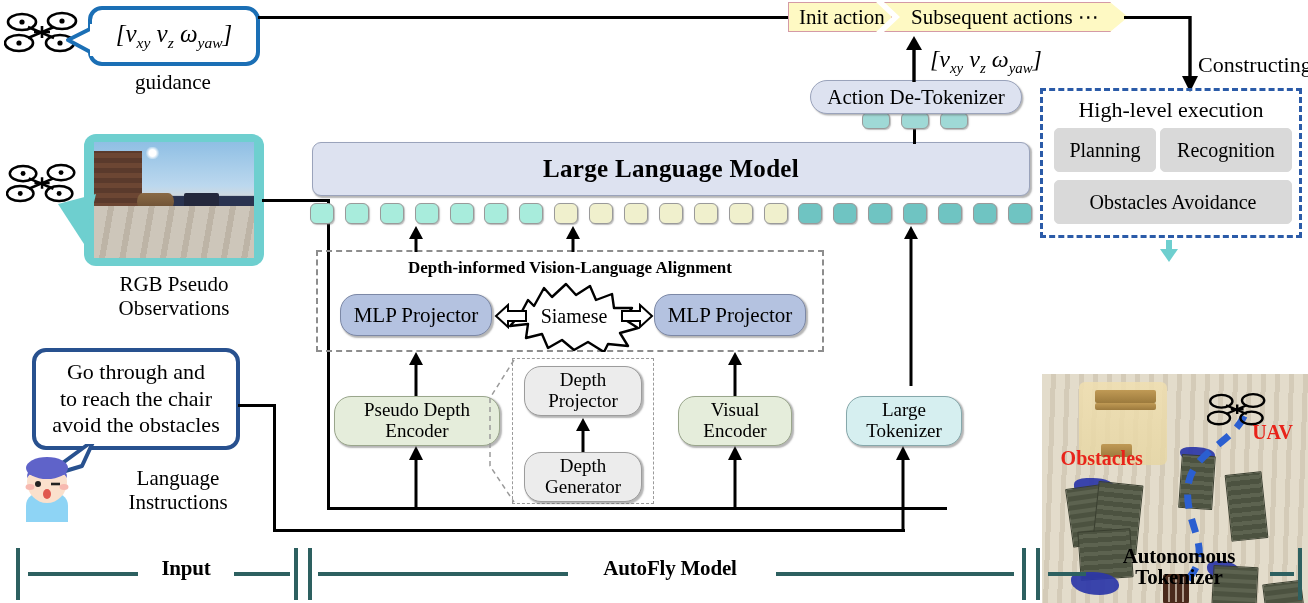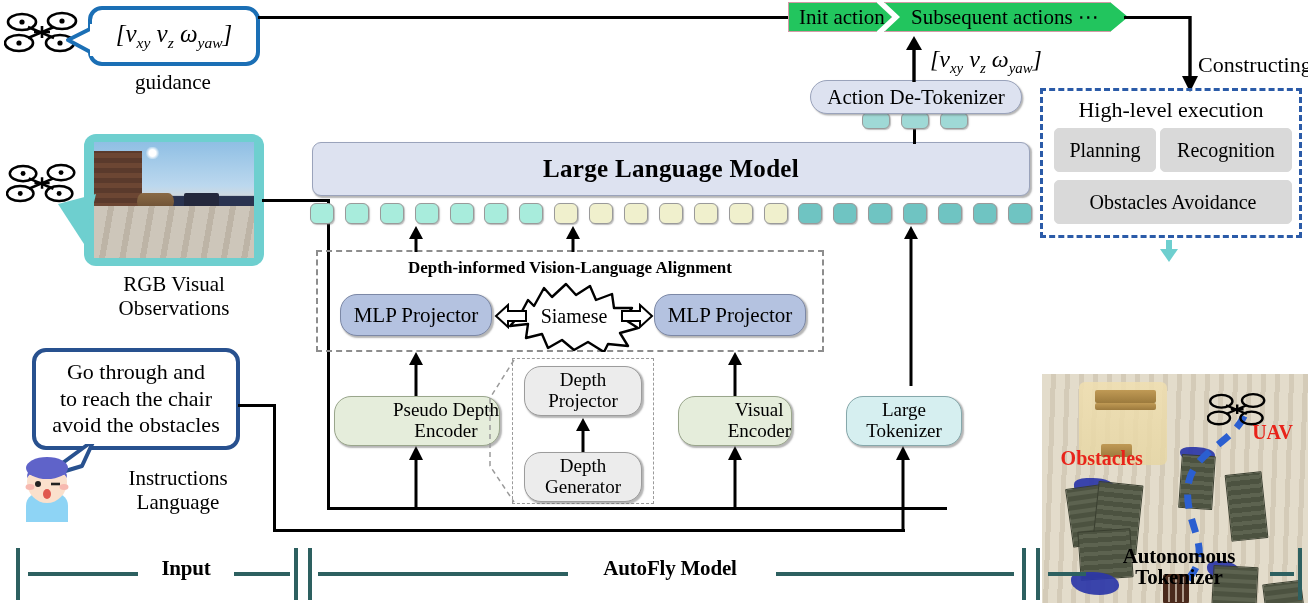--- a/index.html
+++ b/index.html
@@ -7,21 +7,21 @@
        font-family:"Liberation Serif","DejaVu Serif",serif;color:#000;}
   .abs{position:absolute;}
   .ctr{display:flex;align-items:center;justify-content:center;text-align:center;}
 
   
   .box{box-sizing:border-box;border:1px solid #8b8b8b;border-radius:17px;
        box-shadow:1.5px 1.5px 1.5px rgba(90,90,90,.45);}
   .box-llm{background:#dde2f0;border:1px solid #9aa3bb;border-radius:9px;
            font-weight:bold;font-size:25px;letter-spacing:.3px;}
   .box-mlp{background:#b4c2e0;border:1px solid #7c88a6;font-size:21px;}
-  .box-green{background:#e5eddb;border:1px solid #9aa68c;font-size:19px;line-height:1.08;justify-content:flex-end;}
+  .box-green{background:#e5eddb;border:1px solid #9aa68c;font-size:19px;line-height:1.08;}
   .box-cyan{background:#d6eff0;border:1px solid #86a8ab;font-size:19px;line-height:1.08;}
   .box-gray{background:#ececec;border:1px solid #9c9c9c;font-size:19px;line-height:1.08;}
   .box-detok{background:#dde2f0;border:1px solid #9aa3bb;font-size:21px;}
   .box-exec{background:#d9d9d9;border:1px solid #d9d9d9;border-radius:5px;
             box-shadow:none;font-size:20px;}
 
   
   .dash-gray{box-sizing:border-box;border:2px dashed #8d8d8d;background:transparent;}
   .dash-gray-thin{box-sizing:border-box;border:1.5px dashed #9a9a9a;background:transparent;}
   .dash-blue{box-sizing:border-box;border:3px dashed #2b5ba8;background:transparent;}
@@ -34,21 +34,21 @@
   .ln{background:#000;}
   .lnv{width:3px;}
   .lnh{height:3px;}
 
   
   .bub{box-sizing:border-box;background:#fff;border-radius:14px;}
   .bub-blue{border:4px solid #1b6fb5;}
   .bub-navy{border:4px solid #28518f;}
 
   
-  .chev{box-sizing:border-box;background:#22c55e;border:1.5px solid #d49aa6;
+  .chev{box-sizing:border-box;background:#fef9c3;border:1.5px solid #d49aa6;
         display:flex;align-items:center;}
   .chev-init{clip-path:polygon(0 0,calc(100% - 16px) 0,100% 50%,calc(100% - 16px) 100%,0 100%);}
   .chev-sub{clip-path:polygon(0 0,calc(100% - 18px) 0,100% 50%,calc(100% - 18px) 100%,0 100%,16px 50%);}
 
   
   .frule{background:#2d6060;}
   .flabel{font-weight:bold;font-family:"Liberation Serif","DejaVu Serif",serif;
           font-size:21px;color:#000;letter-spacing:-.2px;line-height:1.02;text-align:center;}
 
   .math{font-style:italic;font-size:25px;}
@@ -145,21 +145,21 @@
   <div class="rgb-sun"></div>
   <div class="rgb-barrel"></div>
   <div class="rgb-obj"></div>
   <div class="rgb-ground"></div>
 </div>
 <svg class="abs" style="left:52px;top:188px;" width="46" height="62" viewBox="0 0 46 62">
   <path d="M44 6 L6 16 L32 56 Z" fill="#6ecfcf"></path>
 </svg>
 
 <div class="abs lbl" style="left:74px;top:272px;width:200px;">
-  <div>RGB Visual</div>
+  <div>RGB Pseudo</div>
   <div>Observations</div>
 </div>
 
 <div class="abs bub bub-navy ctr" style="left:32px;top:348px;width:208px;height:102px;">
   <div class="lbl" style="font-size:22px;line-height:1.2;">
     <div>Go through and</div>
     <div>to reach the chair</div>
     <div>avoid the obstacles</div>
   </div>
 </div>
@@ -175,22 +175,22 @@
   <path d="M11 22 q3-10 20-10 t20 10 q-1-16-20-16 T11 22 Z" fill="#5f63c9"></path>
   <ellipse cx="31" cy="12" rx="21" ry="11" fill="#5f63c9"></ellipse>
   <circle cx="22" cy="28" r="3" fill="#222"></circle>
   <path d="M35 28 h9" stroke="#222" stroke-width="2.6" fill="none"></path>
   <ellipse cx="14" cy="31" rx="4.5" ry="3" fill="#f7b9b0"></ellipse>
   <ellipse cx="48" cy="31" rx="4.5" ry="3" fill="#f7b9b0"></ellipse>
   <ellipse cx="31" cy="38" rx="4" ry="5" fill="#e0584f"></ellipse>
 </svg>
 
 <div class="abs lbl" style="left:88px;top:466px;width:180px;">
+  <div>Language</div>
   <div>Instructions</div>
-  <div>Language</div>
 </div>
 
 <div class="abs ln lnh" style="left:262px;top:199px;width:68px;"></div>
 <div class="abs ln lnv" style="left:327px;top:199px;height:311px;"></div>
 <div class="abs ln lnh" style="left:327px;top:507px;width:620px;"></div>
 
 <svg class="abs" style="left:408px;top:446px;" width="16" height="64" viewBox="0 0 16 64">
   <path d="M8 64 V12" stroke="#000" stroke-width="3" fill="none"></path>
     <path d="M8 0 l7 14 H1 Z" fill="#000"></path>
 </svg>

